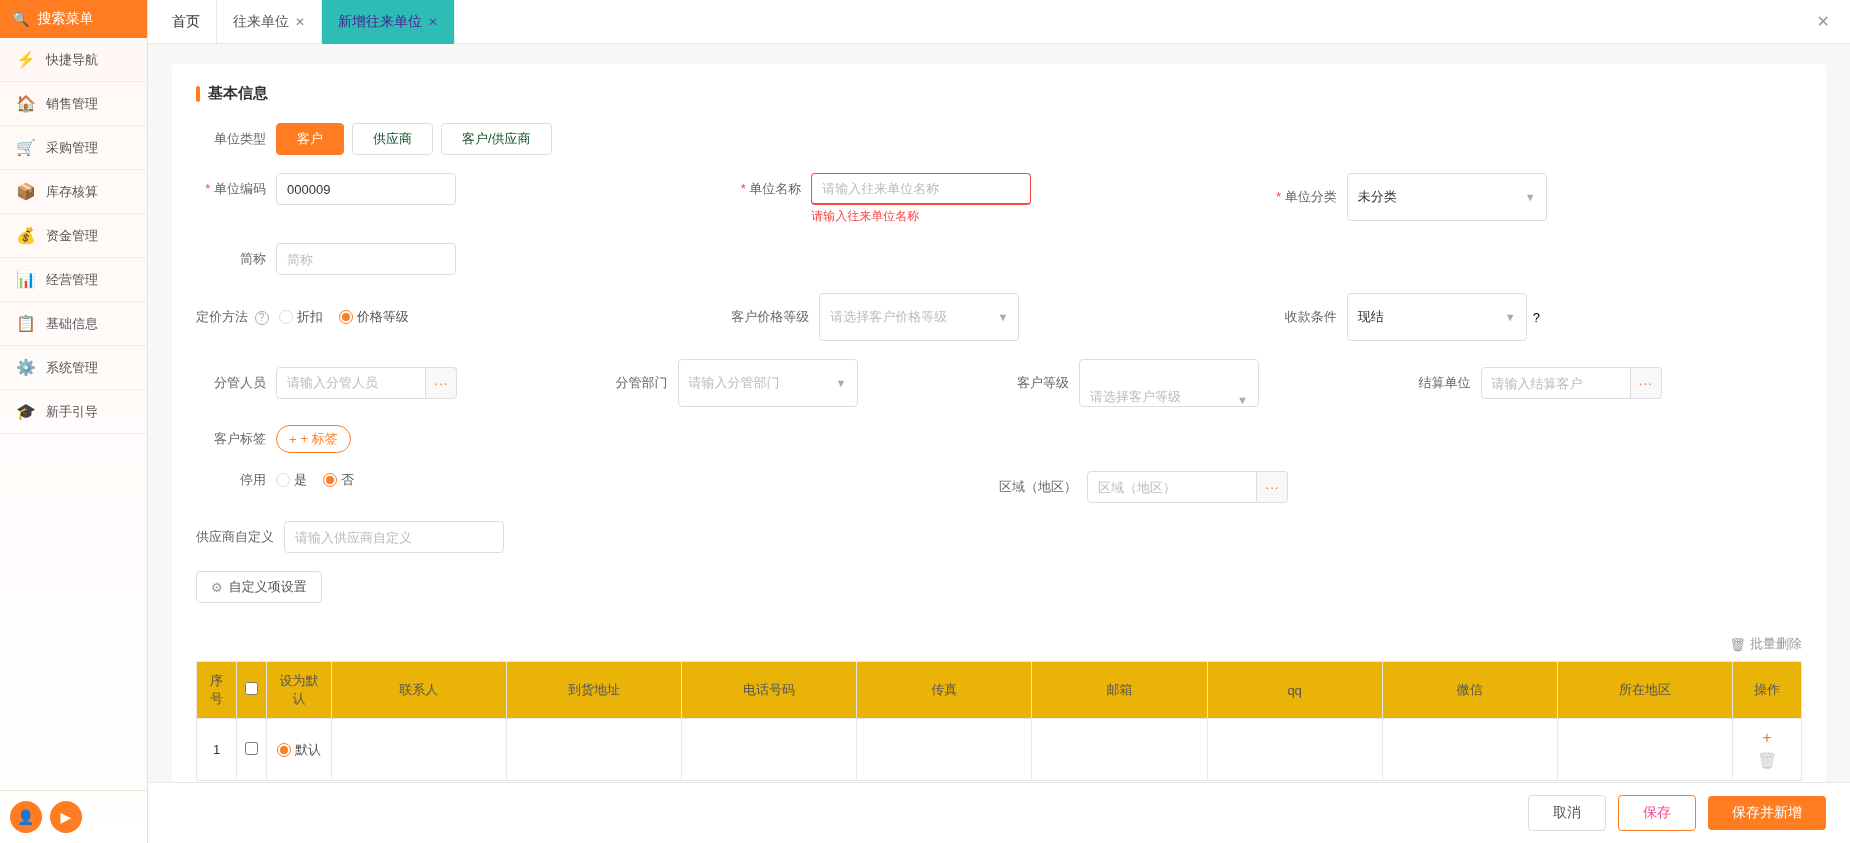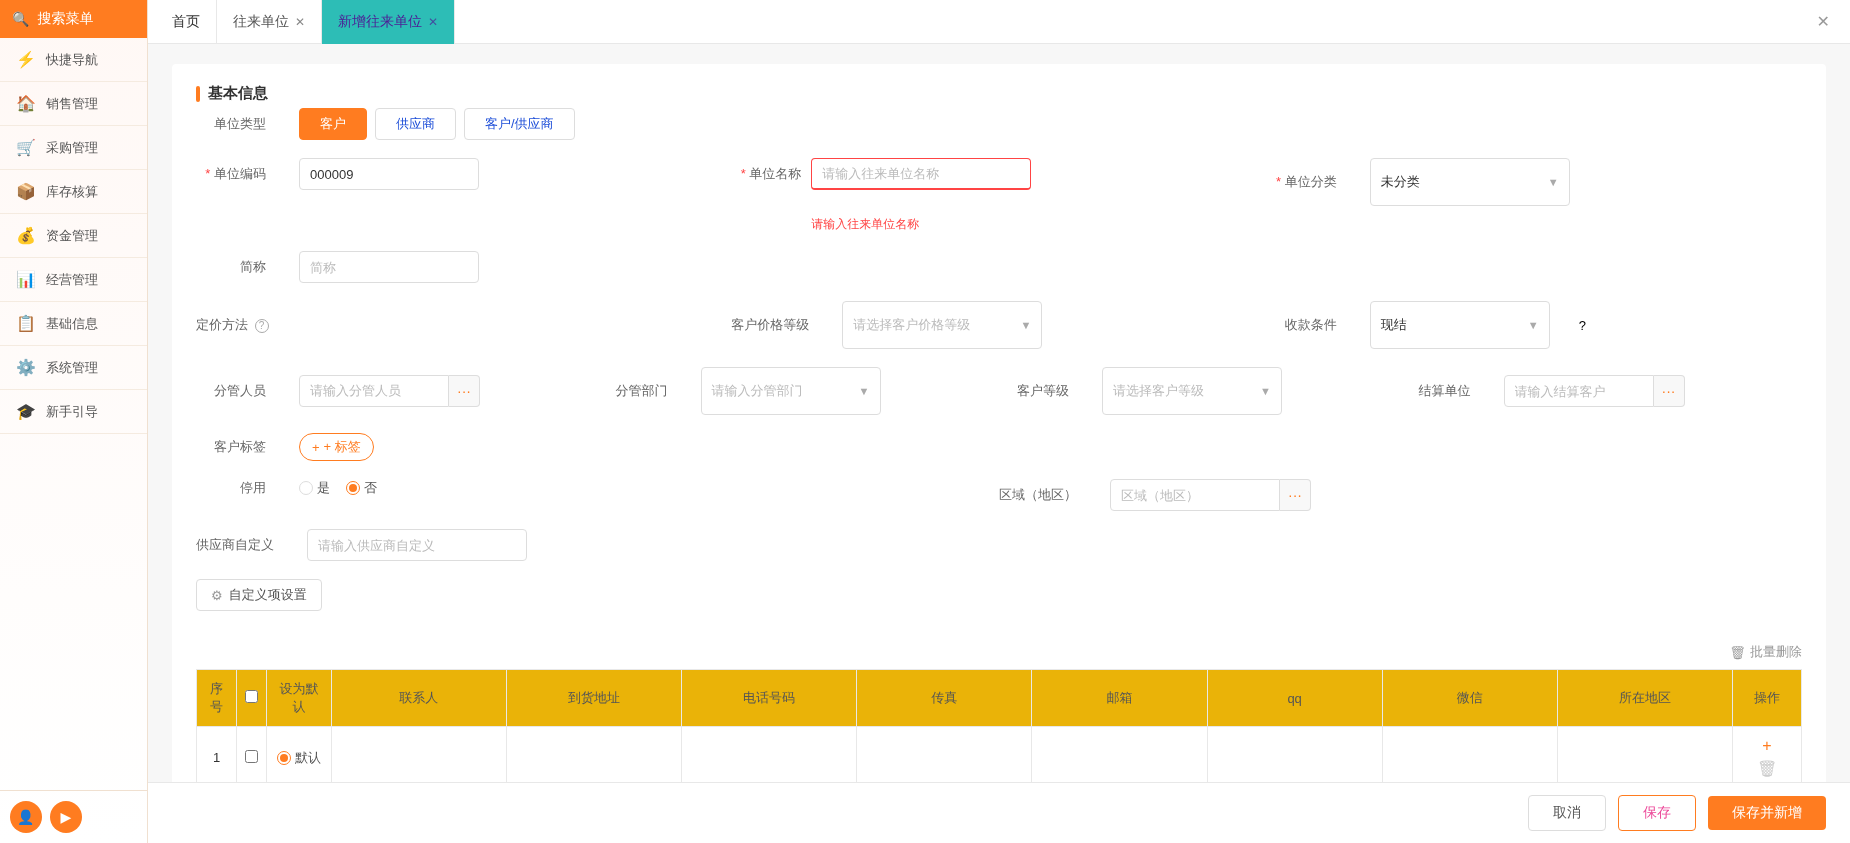--- a/index.html
+++ b/index.html
@@ -114,21 +114,21 @@
       padding: 20px 24px;
     }
 
     .section-title {
       display: flex;
       align-items: center;
       gap: 8px;
       font-size: 15px;
       font-weight: bold;
       color: #333;
-      margin-bottom: 5px;
+      margin-bottom: 20px;
     }
     .section-title .icon-bar {
       width: 4px; height: 16px;
       background: #ff7c20;
       border-radius: 2px;
     }
 
     
     .type-btns {
       display: flex;
@@ -136,21 +136,21 @@
       margin-bottom: 20px;
       margin-left: 80px;
     }
     .type-btn {
       padding: 6px 20px;
       border: 1px solid #ddd;
       border-radius: 4px;
       cursor: pointer;
       background: white;
       font-size: 13px;
-      color: #1d4ed8;
+      color: #14532d;
     }
     .type-btn.active {
       background: #ff7c20;
       border-color: #ff7c20;
       color: white;
     }
 
     
     .form-row {
       display: flex;
@@ -158,21 +158,20 @@
       margin-bottom: 18px;
       flex-wrap: wrap;
       gap: 0;
     }
     .form-group {
       display: flex;
       align-items: center;
       flex: 1;
       min-width: 300px;
       padding-right: 20px;
-      gap: 23px;
     }
     .form-label {
       color: #666;
       white-space: nowrap;
       font-size: 13px;
       min-width: 80px;
       text-align: right;
       padding-right: 10px;
     }
     .form-label .help-icon {
@@ -518,20 +517,30 @@
         </div>
       </div>
 
       
       <div class="form-row" style="align-items:center;">
         <div class="form-group">
           <div class="form-label">
             定价方法
             <span class="help-icon">?</span>
           </div>
+          <div class="radio-group">
+            <div class="radio-item">
+              <div class="radio-circle"></div>
+              <span>折扣</span>
+            </div>
+            <div class="radio-item">
+              <div class="radio-circle checked"></div>
+              <span>价格等级</span>
+            </div>
+          </div>
         </div>
         <div class="form-group">
           <div class="form-label">客户价格等级</div>
           <div class="form-select" style="max-width:200px;">
             <span class="placeholder">请选择客户价格等级</span>
             <span class="arrow">▼</span>
           </div>
         </div>
         <div class="form-group">
           <div class="form-label">收款条件</div>
@@ -554,21 +563,21 @@
         </div>
         <div class="form-group">
           <div class="form-label">分管部门</div>
           <div class="form-select" style="max-width:180px;">
             <span class="placeholder">请输入分管部门</span>
             <span class="arrow">▼</span>
           </div>
         </div>
         <div class="form-group">
           <div class="form-label">客户等级</div>
-          <div class="form-select" style="max-width:180px;">
+          <div class="form-select" style="max-width:180px;align-items:flex-end;">
             <span class="placeholder">请选择客户等级</span>
             <span class="arrow">▼</span>
           </div>
         </div>
         <div class="form-group">
           <div class="form-label">结算单位</div>
           <div class="input-with-btn">
             <input class="form-input" placeholder="请输入结算客户" style="max-width: 150px;">
             <div class="more-btn">···</div>
           </div>

